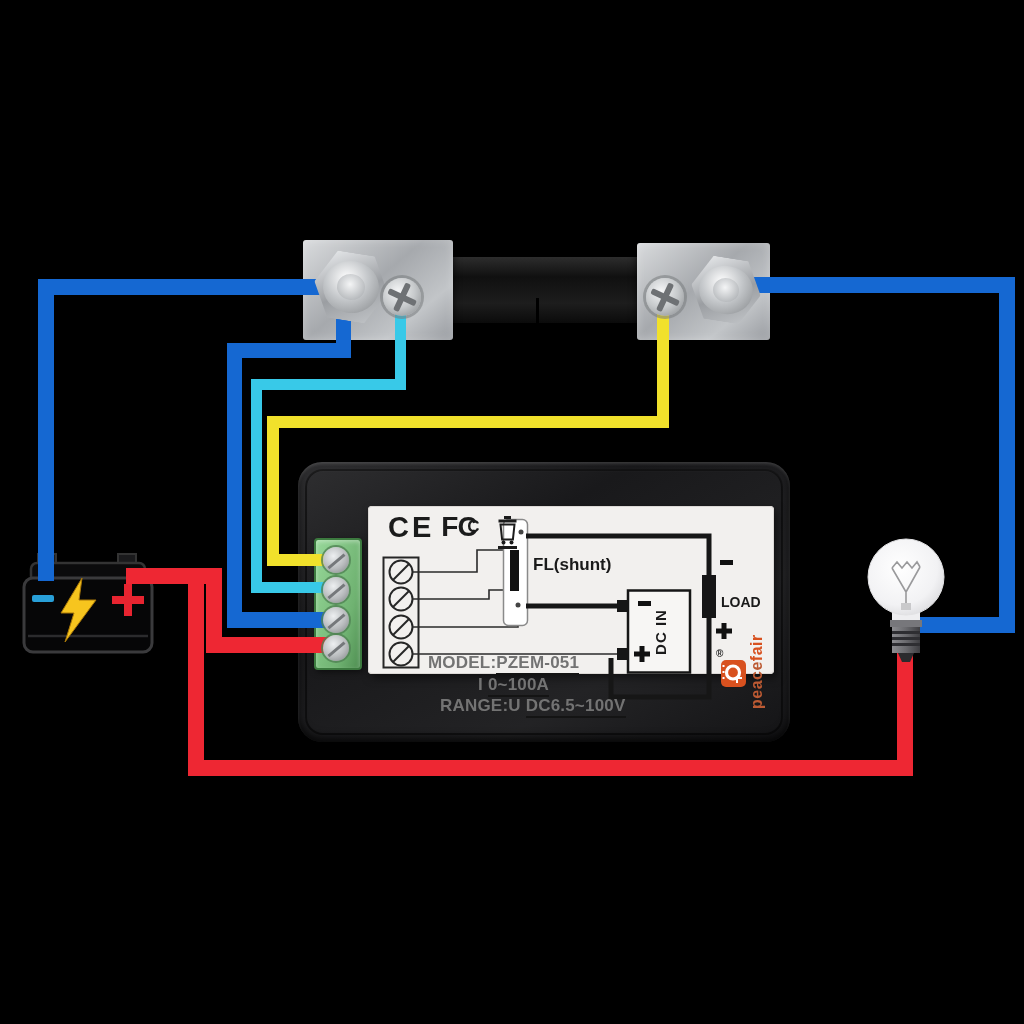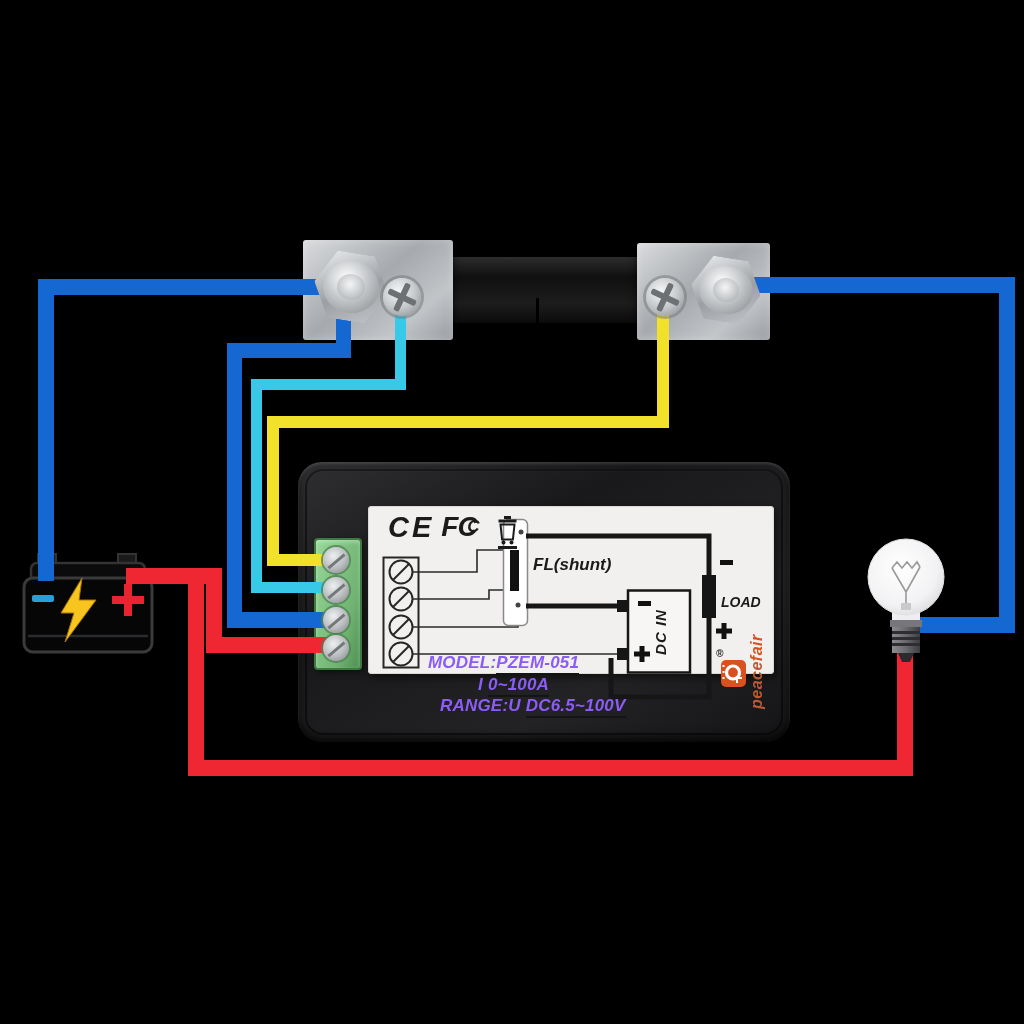--- a/index.html
+++ b/index.html
@@ -41,30 +41,30 @@
     border:2px solid #3c7a3f;border-radius:4px;
     box-shadow:inset 0 2px 4px rgba(255,255,255,.35),2px 2px 6px rgba(0,0,0,.5);}
   .tscrew{position:absolute;z-index:3;width:26px;height:26px;border-radius:50%;
     background:radial-gradient(circle at 40% 35%,#edeff1,#b8bbbd 55%,#7f8285);
     box-shadow:0 0 0 2px rgba(80,130,84,.8);}
   .tscrew::before{content:"";position:absolute;left:10%;top:50%;width:80%;height:3px;
     background:#75787b;transform:rotate(-40deg);}
   
   #label{position:absolute;left:70px;top:44px;width:406px;height:168px;background:#f2f0ee;
     border-radius:4px;z-index:2;
-    box-shadow:inset 0 0 0 1px #dbd8d5,3px 4px 8px rgba(0,0,0,.5);font-style:italic;}
+    box-shadow:inset 0 0 0 1px #dbd8d5,3px 4px 8px rgba(0,0,0,.5);}
   #logos{position:absolute;left:20px;top:7px;display:flex;align-items:flex-start;gap:7px;
     color:#1b1b1b;z-index:2;}
   .ce{font-weight:700;font-size:29px;line-height:1;letter-spacing:3px;}
   .fcmark{position:relative;display:inline-block;font-weight:800;font-size:28px;
     line-height:1;letter-spacing:-1px;padding-right:12px;}
   .fc-inner{position:absolute;left:26px;top:5px;font-size:17px;font-weight:800;}
   .ldiag{position:absolute;inset:0;z-index:1;}
   .ldiag text{font-family:"Liberation Sans",sans-serif;font-weight:700;fill:#1a1a1a;}
-  .spec{position:absolute;color:#8b5cf6;font-weight:700;font-size:17px;line-height:1;
+  .spec{position:absolute;color:#737373;font-weight:700;font-size:17px;line-height:1;
     letter-spacing:.2px;white-space:nowrap;z-index:2;}
   .spec .u{border-bottom:2.5px solid #141414;padding-bottom:1px;}
 </style>
 </head>
 <body>
 
 <div id="stage">
 
   <div class="shunt-bar" style="left:445px;top:257px;width:200px;height:66px;"></div>
   <div class="abs" style="left:536px;top:298px;width:3px;height:25px;background:#000;z-index:1;"></div>

